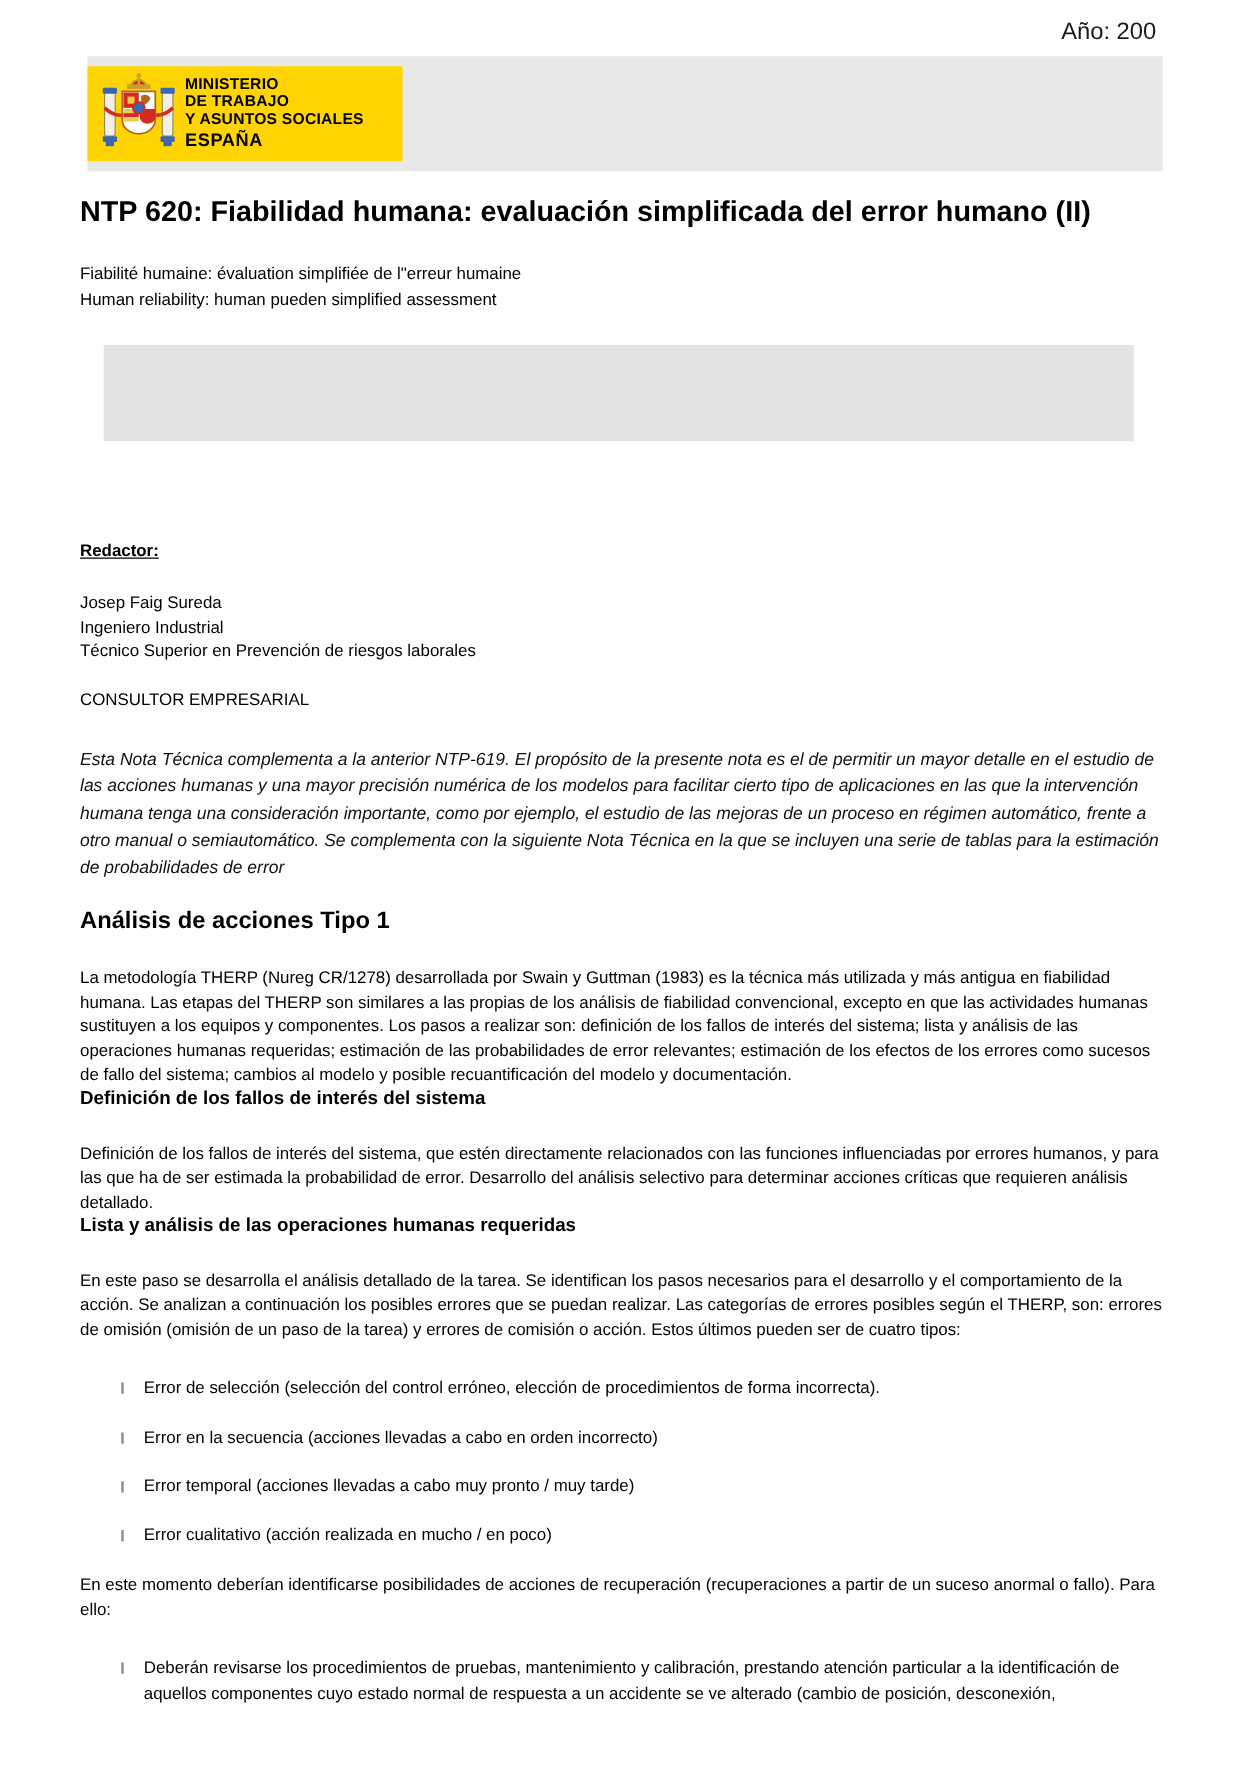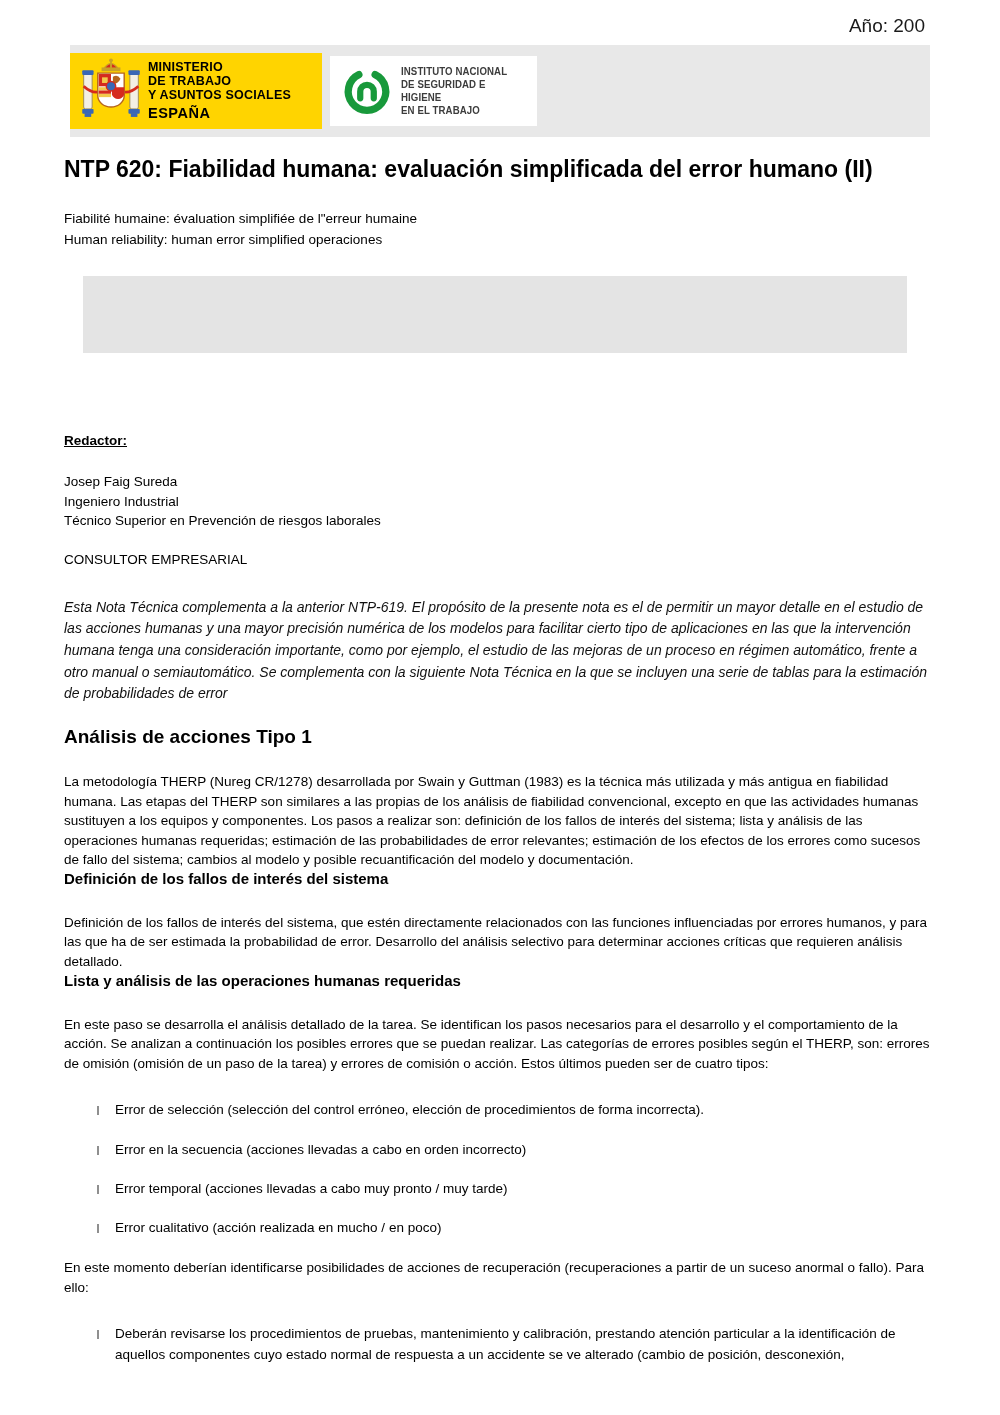--- a/index.html
+++ b/index.html
@@ -134,41 +134,30 @@
       <circle cx="32" cy="30" r="5" fill="#3a67b5" stroke="#d52b1e" stroke-width="1.5"></circle>
     </svg>
     <div class="ministry-text">
       <div class="m-line">MINISTERIO</div>
       <div class="m-line">DE TRABAJO</div>
       <div class="m-line">Y ASUNTOS SOCIALES</div>
       <div class="m-country">ESPAÑA</div>
     </div>
   </div>
 
-  <div class="institute-box">
-    <svg class="ring-svg" viewBox="0 0 48 48" aria-hidden="true">
-      <path d="M 16.2 8.3 A 18 18 0 1 0 31.8 8.3" fill="none" stroke="#18993B" stroke-width="7" stroke-linecap="round"></path>
-      <path d="M 17.5 31 V 24.5 A 6.5 6.5 0 0 1 30.5 24.5 V 31" fill="none" stroke="#18993B" stroke-width="6" stroke-linecap="round"></path>
-    </svg>
-    <div class="institute-text">
-      <div class="i-line">INSTITUTO NACIONAL</div>
-      <div class="i-line">DE SEGURIDAD E HIGIENE</div>
-      <div class="i-line">EN EL TRABAJO</div>
-    </div>
-  </div>
 
 </div>
 
 <div class="content">
 
   <h1>NTP 620: Fiabilidad humana: evaluación simplificada del error humano (II)</h1>
 
   <div class="subtitles">
     <div>Fiabilité humaine: évaluation simplifiée de l"erreur humaine</div>
-    <div>Human reliability: human error simplified operaciones</div>
+    <div>Human reliability: human pueden simplified assessment</div>
   </div>
 
   <div class="placeholder-box"></div>
 
   <div class="redactor">Redactor:</div>
 
   <div class="author">
     <div>Josep Faig Sureda</div>
     <div>Ingeniero Industrial</div>
     <div>Técnico Superior en Prevención de riesgos laborales</div>

